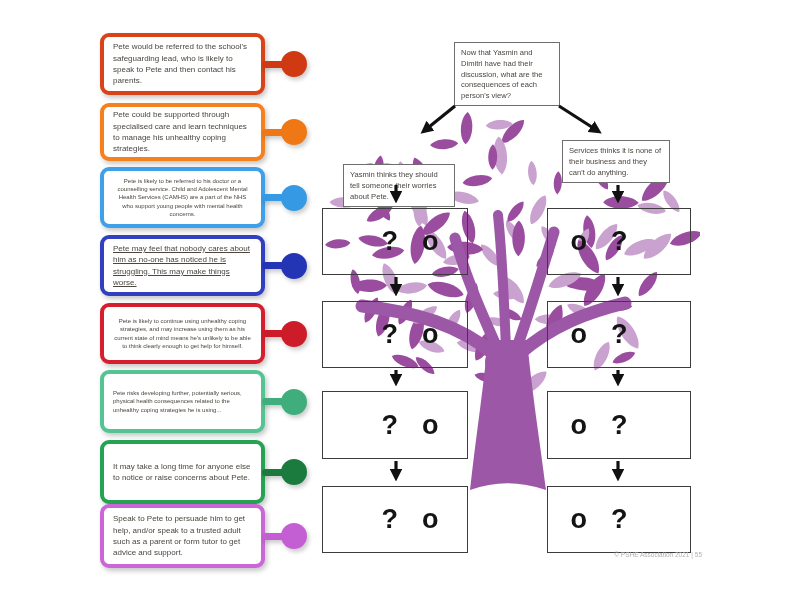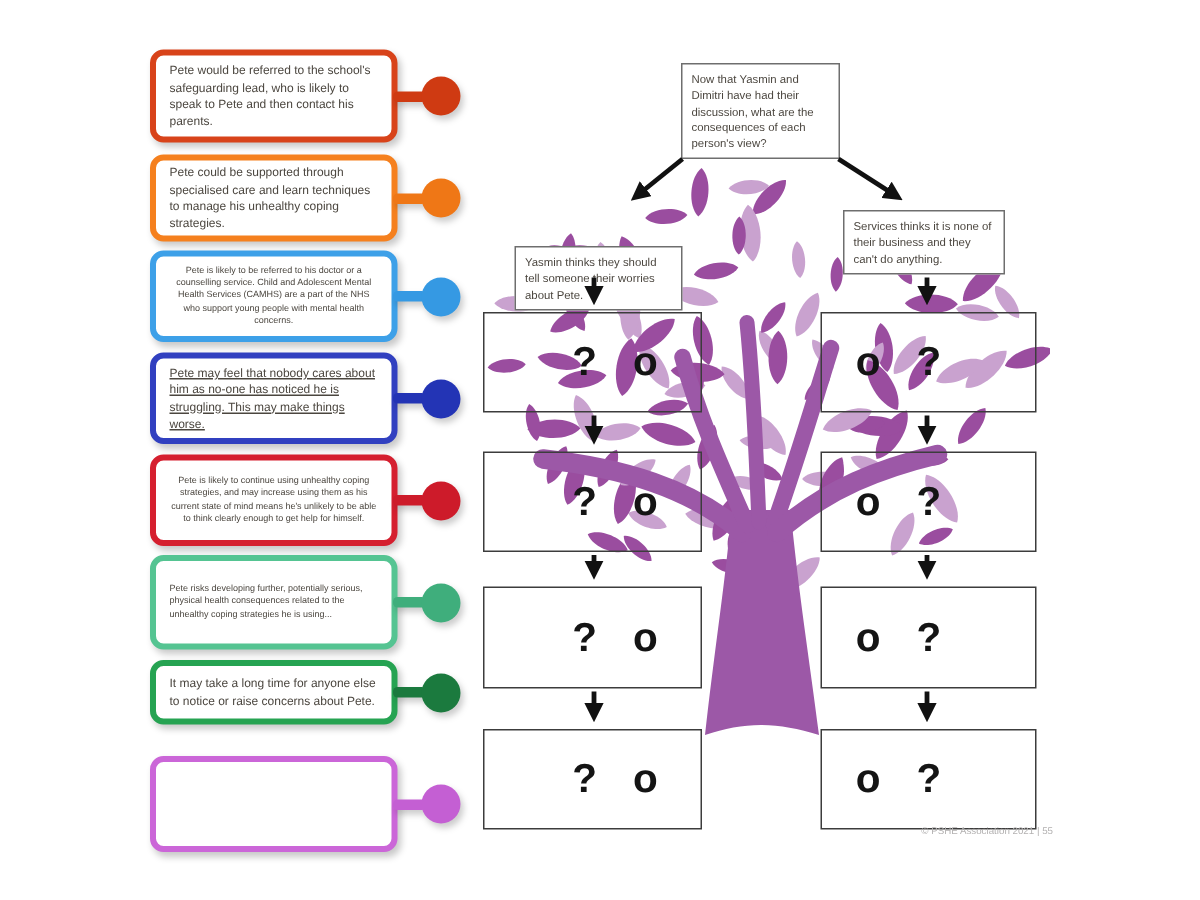--- a/index.html
+++ b/index.html
@@ -13,21 +13,21 @@
         padding:4px 9px;box-shadow:2px 3px 5px rgba(0,0,0,.22);}
   .card-text{font-size:8px;line-height:1.42;text-align:left;width:100%;}
   .card.small .card-text{font-size:6px;line-height:1.35;}
   .card.centered .card-text{text-align:center;}
   .c1{top:33px;height:62px;}
   .c2{top:103px;height:58px;}
   .c3{top:167px;height:61px;}
   .c4{top:235px;height:61px;text-decoration:underline;}
   .c5{top:303px;height:61px;}
   .c6{top:370px;height:63px;}
-  .c7{top:440px;height:43px;}
+  .c7{top:440px;height:64px;}
   .c8{top:504px;height:64px;}
   .pin{position:absolute;right:-46px;top:50%;transform:translateY(-50%);
        display:flex;align-items:center;filter:drop-shadow(2px 3px 2px rgba(0,0,0,.2));}
   .pin-stem{width:22px;height:7px;border-radius:3px;margin-right:-3px;background:#888;}
   .pin-head{width:26px;height:26px;border-radius:50%;background:#888;}
 
   
   .tree-svg{position:absolute;left:320px;top:110px;width:380px;height:450px;z-index:1;}
   .tbox{position:absolute;box-sizing:border-box;background:#fff;border:1px solid #6e6e6e;
         padding:5px 6px;font-size:7.6px;line-height:1.42;color:#4b463f;z-index:2;}
@@ -100,20 +100,21 @@
       </div>
   </div>
   <div class="card c7" style="border-color: rgb(38, 163, 82);">
     <div class="card-text">It may take a long time for anyone else to notice or raise concerns about Pete.</div>
     <div class="pin">
         <div class="pin-stem" style="background: rgb(27, 122, 62);"></div>
         <div class="pin-head" style="background: rgb(27, 122, 62);"></div>
       </div>
   </div>
   <div class="card c8" style="border-color: rgb(203, 102, 216);">
+    <div class="card-text">Speak to Pete to persuade him to get help, and/or speak to a trusted adult such as a parent or form tutor to get advice and support.</div>
     <div class="pin">
         <div class="pin-stem" style="background: rgb(196, 95, 211);"></div>
         <div class="pin-head" style="background: rgb(196, 95, 211);"></div>
       </div>
   </div>
 
   <svg class="tree-svg" viewBox="0 0 380 450">
     <defs>
       <path id="leaf" d="M0,-15 C7,-9 7,9 0,15 C-7,9 -7,-9 0,-15 Z"></path>
     </defs>

